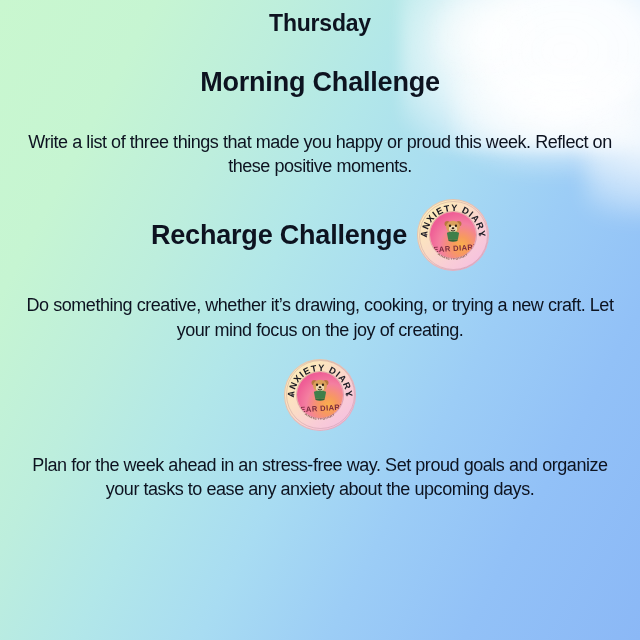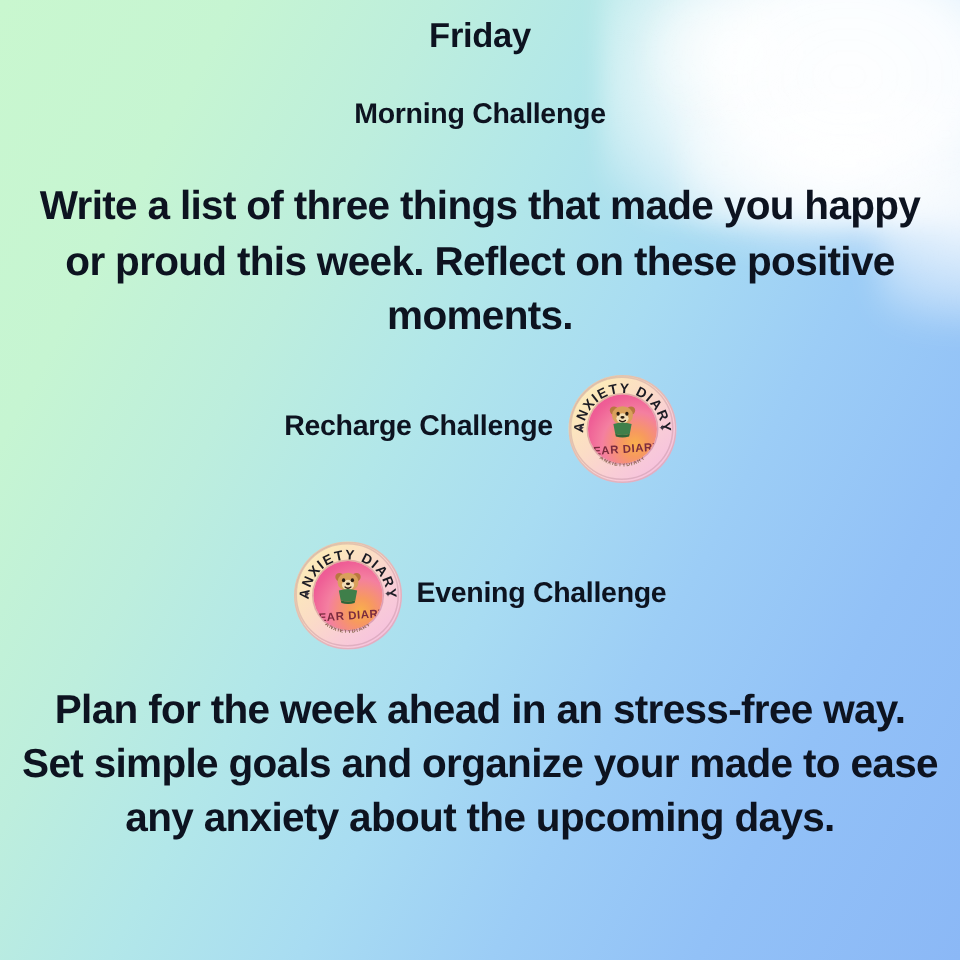--- a/index.html
+++ b/index.html
@@ -78,36 +78,36 @@
     width:640px; height:640px;
     padding:8px 14px 0 14px;
     display:flex;
     flex-direction:column;
     align-items:center;
     color:#0d1320;
   }
 
   .heading{
     font-weight:700;
-    font-size:19px;
+    font-size:27px;
     line-height:1.30;
     letter-spacing:-.2px;
     text-align:center;
     white-space:nowrap;
   }
   .title-line{
     font-weight:700;
     font-size:23px;
     line-height:1.33;
     letter-spacing:-.2px;
     text-align:center;
   }
   .body-text{
-    font-weight:700;
-    font-size:27px;
+    font-weight:400;
+    font-size:18px;
     line-height:1.35;
     letter-spacing:-.45px;
     text-align:center;
     width:100%;
     max-width:616px;
   }
 
   .row{
     display:flex;
     align-items:center;
@@ -211,21 +211,21 @@
 <body>
 
 <div id="bg-gradient"></div>
 <div id="bg-cloud-main"></div>
 <div id="bg-cloud-wisp-a"></div>
 <div id="bg-cloud-wisp-b"></div>
 <div id="bg-cloud-wisp-c"></div>
 
 <div id="content">
 
-  <div class="title-line">Friday</div>
+  <div class="title-line">Thursday</div>
 
   <div class="sp-a"></div>
 
   <div class="row">
     <span class="heading">Morning Challenge</span>
   </div>
 
   <div class="sp-b"></div>
 
   <div class="body-text">Write a list of three things that made you happy or proud this week. Reflect on these positive moments.</div>
@@ -265,20 +265,21 @@
           <path d="M8.5 18 Q16 15.5 23.5 18 L22 26 Q16 28 10 26 Z" fill="#3f7f4a"></path>
           <path d="M10 26 Q16 28 22 26 L21.4 28.4 Q16 30 10.6 28.4 Z" fill="#2f6539"></path>
         </svg>
         <span class="badge-dear-diary">DEAR DIARY</span>
       </div>
     </div>
   </div>
 
   <div class="sp-d"></div>
 
+  <div class="body-text">Do something creative, whether it’s drawing, cooking, or trying a new craft. Let your mind focus on the joy of creating.</div>
 
   <div class="sp-e"></div>
 
   <div class="row">
     <div class="badge">
       <div class="badge-ring-outline"></div>
       <svg class="badge-arc-top" viewBox="0 0 72 72">
         <defs>
             <path id="arcTop2" d="M 10,38 A 26,26 0 0 1 62,38" fill="none"></path>
           </defs>
@@ -303,20 +304,19 @@
           <ellipse cx="19.6" cy="9.6" rx="1.35" ry="1.6" fill="#2a1c12"></ellipse>
           <ellipse cx="16" cy="12.6" rx="1.7" ry="1.2" fill="#2a1c12"></ellipse>
           <path d="M13.6 15.2 Q16 17.2 18.4 15.2" stroke="#2a1c12" stroke-width="1.1" fill="none" stroke-linecap="round"></path>
           <path d="M8.5 18 Q16 15.5 23.5 18 L22 26 Q16 28 10 26 Z" fill="#3f7f4a"></path>
           <path d="M10 26 Q16 28 22 26 L21.4 28.4 Q16 30 10.6 28.4 Z" fill="#2f6539"></path>
         </svg>
         <span class="badge-dear-diary">DEAR DIARY</span>
       </div>
     </div>
 
-    <span class="heading">Evening Challenge</span>
   </div>
 
   <div class="sp-f"></div>
 
-  <div class="body-text">Plan for the week ahead in an stress-free way. Set simple goals and organize your made to ease any anxiety about the upcoming days.</div>
+  <div class="body-text">Plan for the week ahead in an stress-free way. Set proud goals and organize your tasks to ease any anxiety about the upcoming days.</div>
 
 </div>
 
 </body></html>

